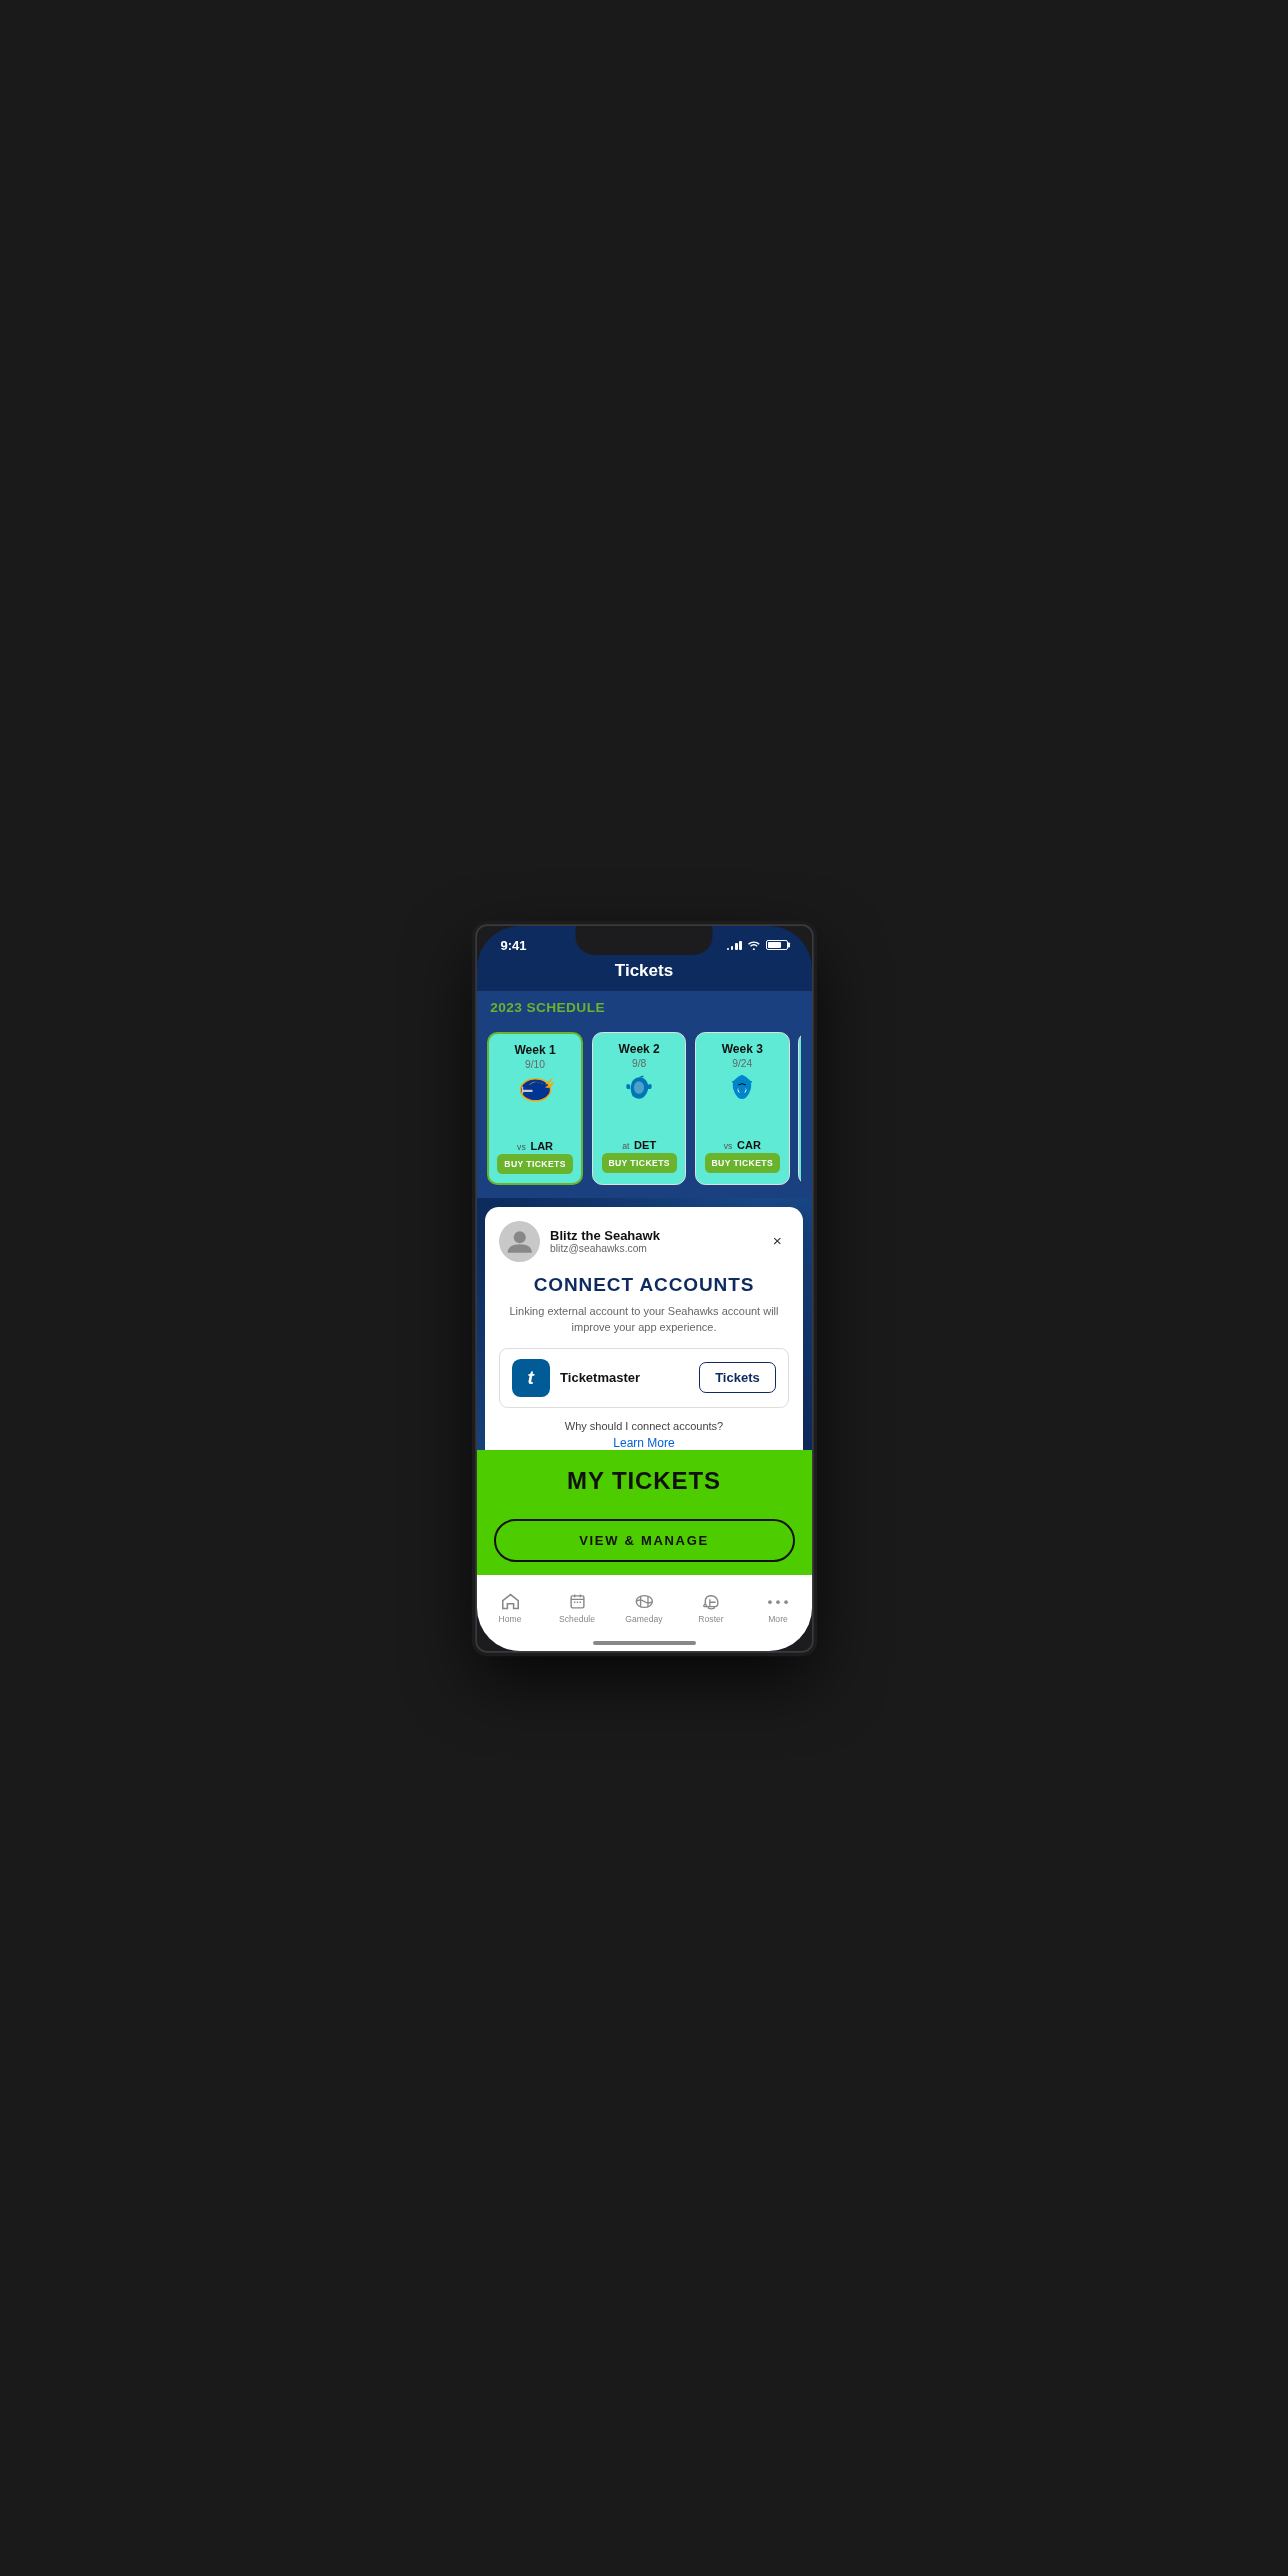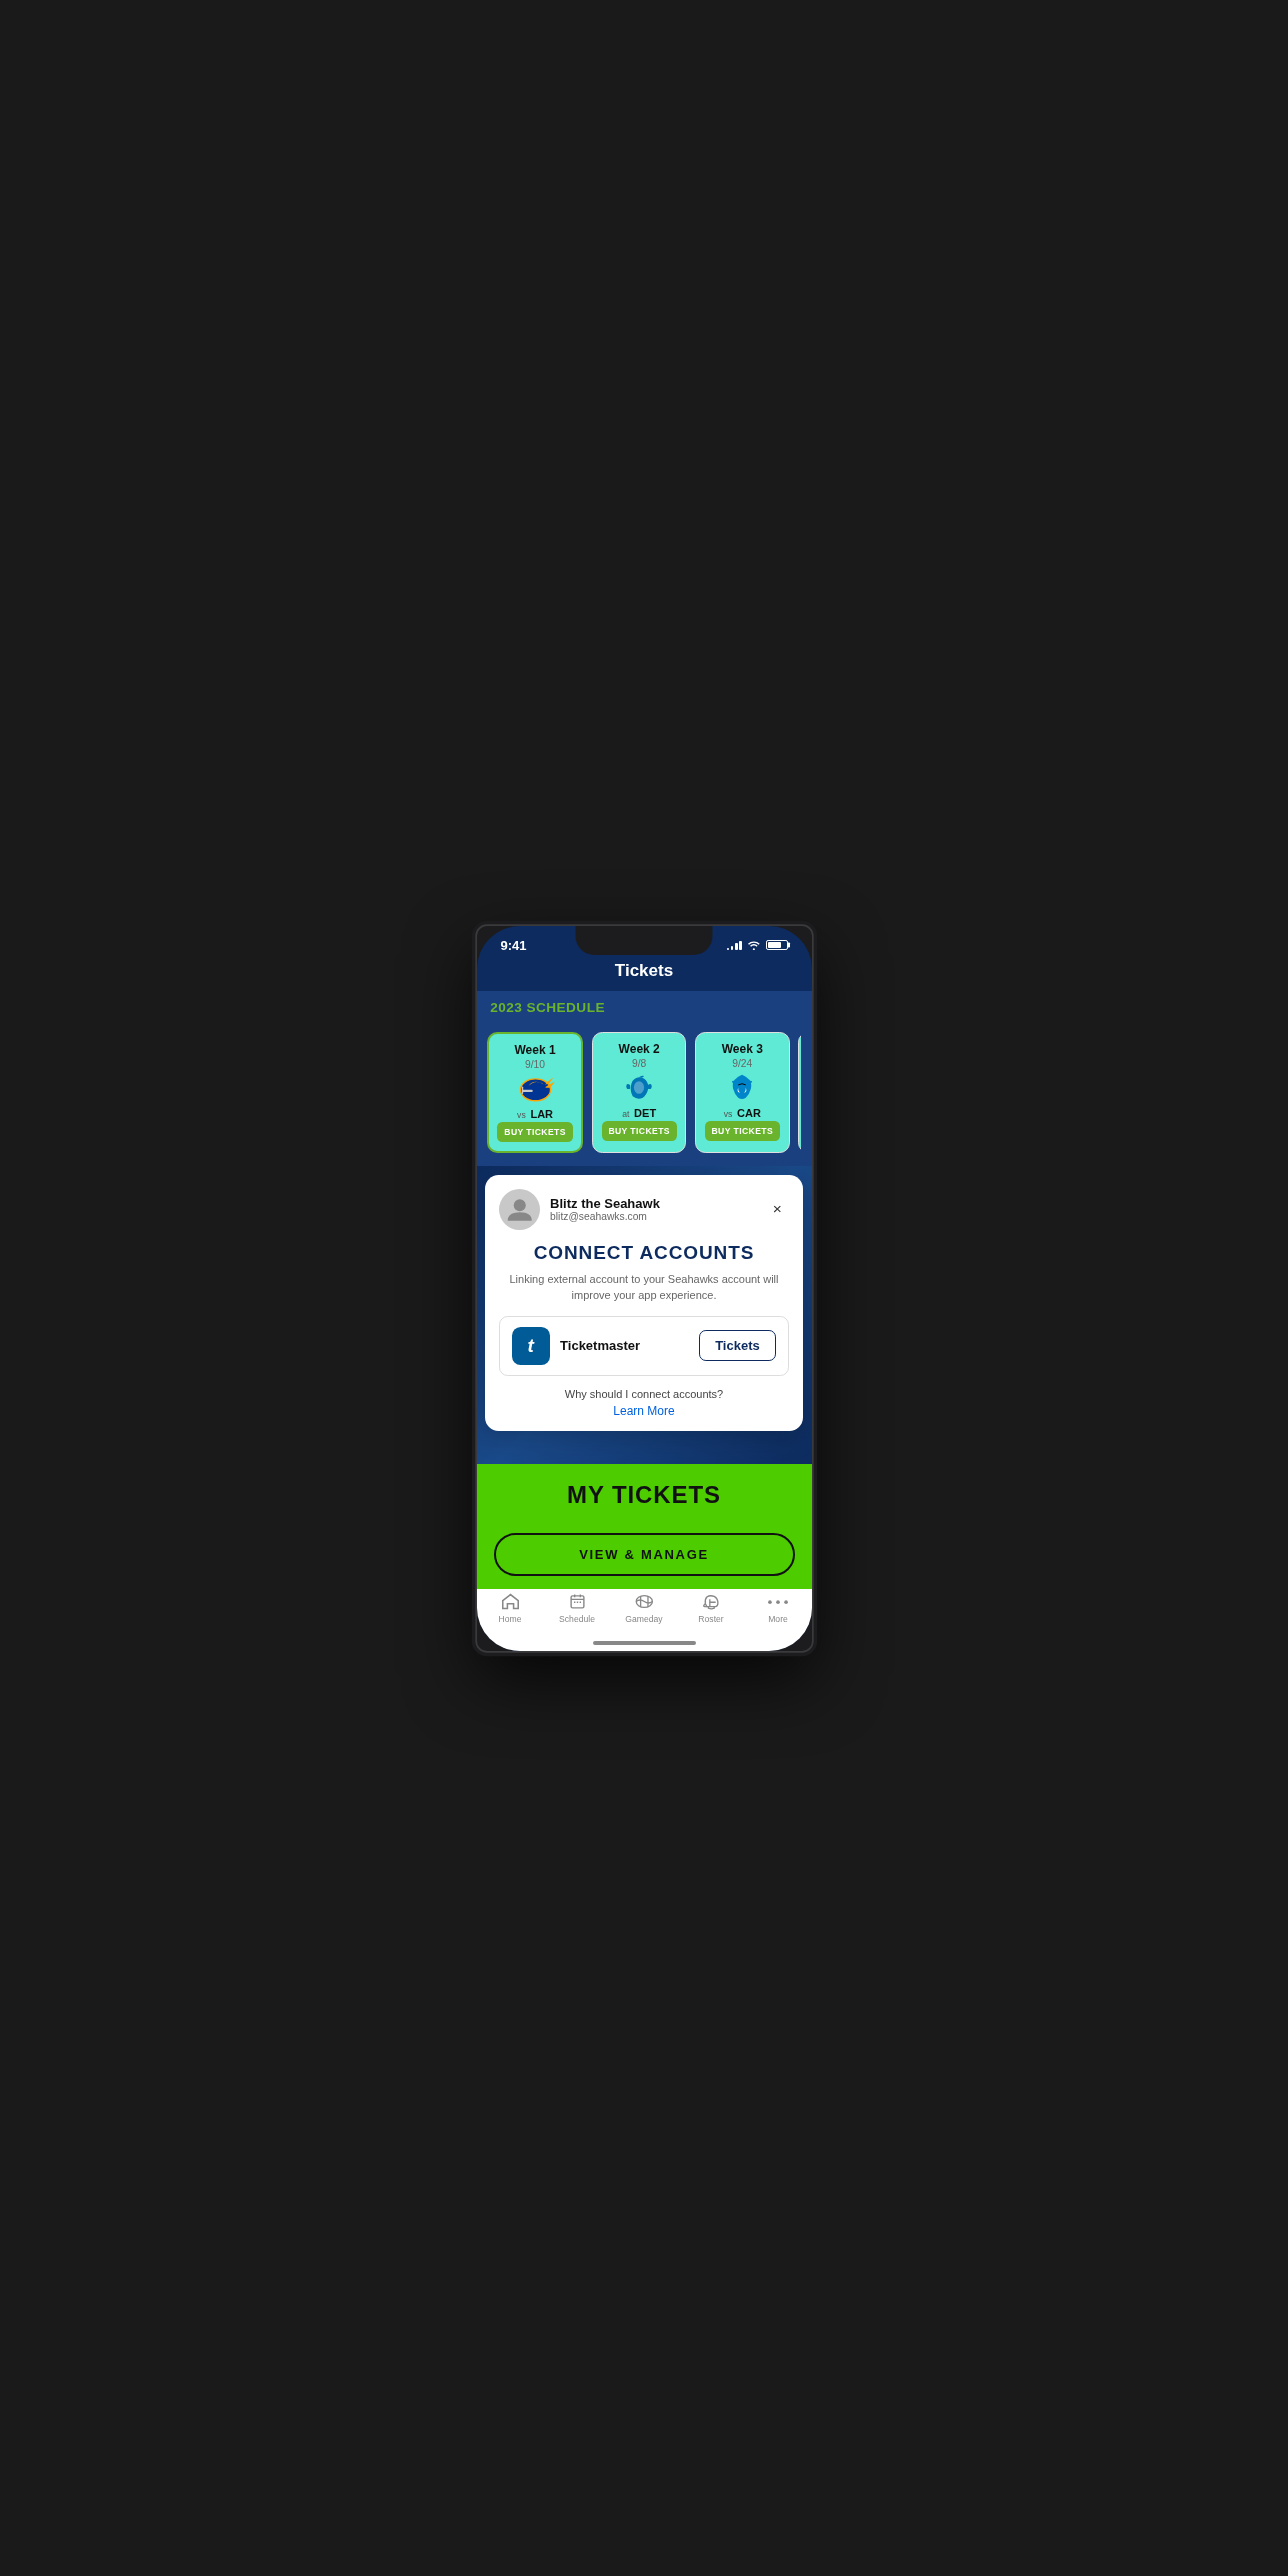--- a/index.html
+++ b/index.html
@@ -189,20 +189,21 @@
       height: 34px;
       display: flex;
       align-items: center;
       justify-content: center;
     }
     .card-opponent {
       font-size: 11px;
       font-weight: 700;
       color: #111;
       text-align: left;
+      margin-top: 32px;
     }
     .card-opponent span {
       font-size: 8.6px;
       font-weight: 400;
       text-transform: lowercase;
       color: #555;
       margin-right: 1.7px;
     }
     .buy-tickets-btn {
       background: #69b32d;
@@ -401,21 +402,21 @@
       cursor: pointer;
       text-transform: uppercase;
     }
 
     
     .tab-bar {
       background: white;
       display: flex;
       justify-content: space-around;
       align-items: center;
-      padding: 3px 0 17px;
+      padding: 17px 0 17px;
       flex-shrink: 0;
     }
 
     .tab-item {
       display: flex;
       flex-direction: column;
       align-items: center;
       gap: 2.6px;
       cursor: pointer;
       min-width: 52px;

